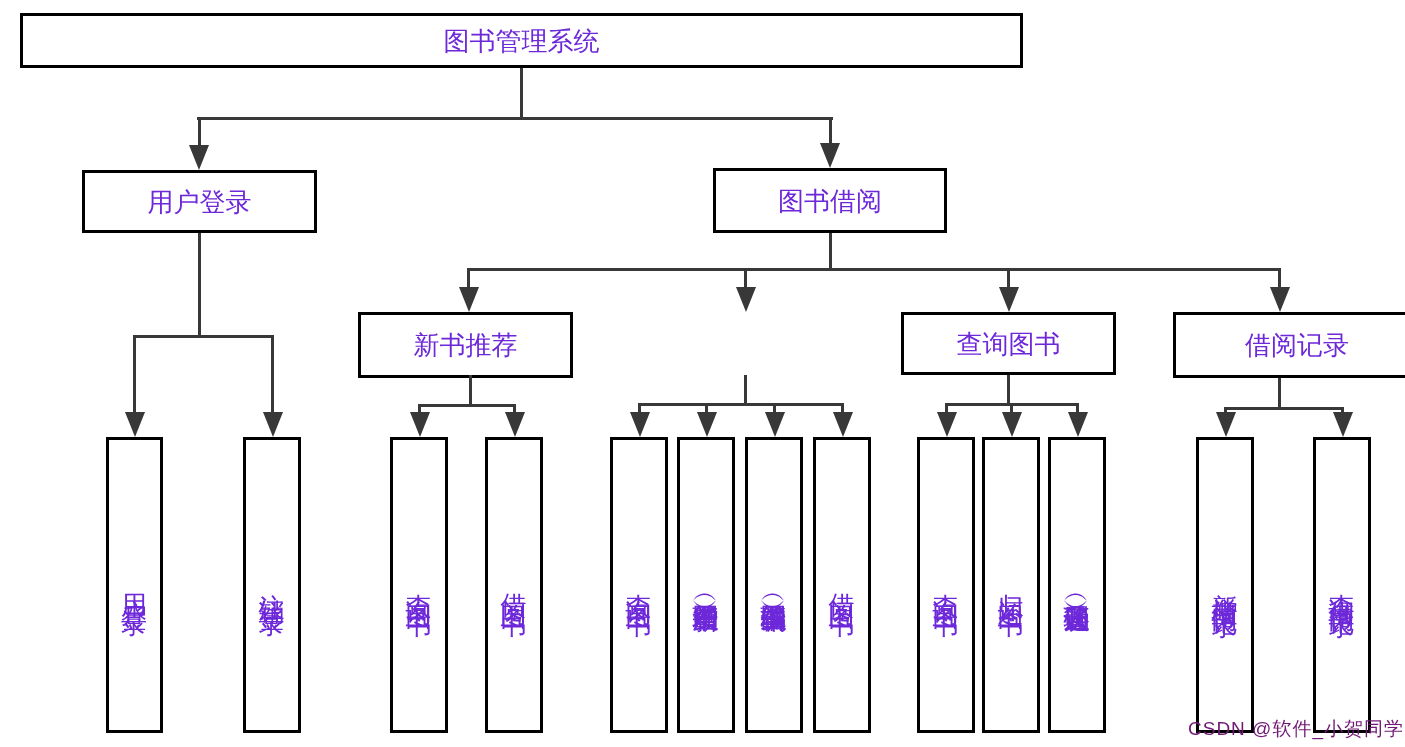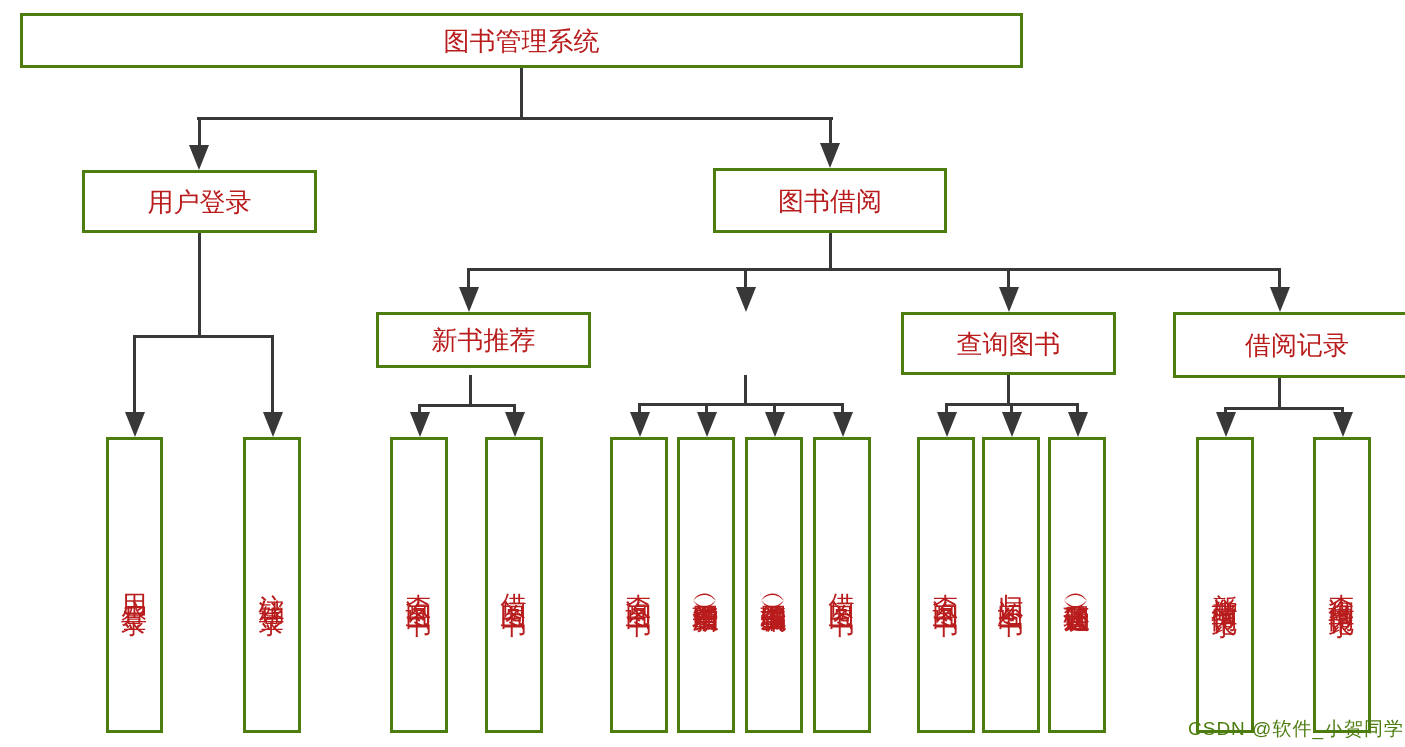--- a/index.html
+++ b/index.html
@@ -2,51 +2,51 @@
 <html><head>
 <meta charset="utf-8">
 <style>
   html,body{margin:0;padding:0;background:#ffffff;}
   .canvas{
     position:relative;width:1405px;height:747px;background:#ffffff;overflow:hidden;
     font-family:"Liberation Sans", sans-serif;color:#333333;
   }
   .node{
     position:absolute;box-sizing:border-box;background:#ffffff;
-    border:3px solid #4d7c0f;display:flex;align-items:center;justify-content:center;
-    font-size:26px;color:#b91c1c;white-space:nowrap;line-height:1;
+    border:3px solid #000000;display:flex;align-items:center;justify-content:center;
+    font-size:26px;color:#6d28d9;white-space:nowrap;line-height:1;
   }
   .v{
     writing-mode:vertical-rl;text-orientation:mixed;
   }
   .ls6{letter-spacing:6px;}
   .ls4{letter-spacing:4px;}
   .ls0{letter-spacing:0px;line-height:1;}
   .hline,.vline{position:absolute;background:#383838;}
   .arrowhead{
     position:absolute;width:0;height:0;
     border-left:10px solid transparent;border-right:10px solid transparent;
     border-top:25px solid #383838;
   }
   .watermark{
-    position:absolute;left:1188px;top:716px;font-size:19px;color:#4d7c0f;
+    position:absolute;left:1188px;top:716px;font-size:19px;color:#701a75;
     letter-spacing:1px;
   }
 </style>
 </head>
 <body>
 
 <div class="canvas">
 
   <div class="node" style="left:20px;top:13px;width:1003px;height:55px">图书管理系统</div>
 
   <div class="node" style="left:82px;top:170px;width:235px;height:63px">用户登录</div>
   <div class="node" style="left:713px;top:168px;width:234px;height:65px">图书借阅</div>
 
-  <div class="node" style="left:376px;top:312px;width:215px;height:56px">新书推荐</div>
+  <div class="node" style="left:358px;top:312px;width:215px;height:66px">新书推荐</div>
   <div class="node" style="left:901px;top:312px;width:215px;height:63px">查询图书</div>
   <div class="node" style="left:1173px;top:312px;width:248px;height:66px">借阅记录</div>
 
   <div class="node v ls6" style="left:106px;top:437px;width:57px;height:296px">用户登录</div>
   <div class="node v ls6" style="left:243px;top:437px;width:58px;height:296px">注销登录</div>
 
   <div class="node v ls6" style="left:390px;top:437px;width:58px;height:296px">查询图书</div>
   <div class="node v ls6" style="left:485px;top:437px;width:58px;height:296px">借阅图书</div>
 
   <div class="node v ls6" style="left:610px;top:437px;width:58px;height:296px">查询图书</div>

